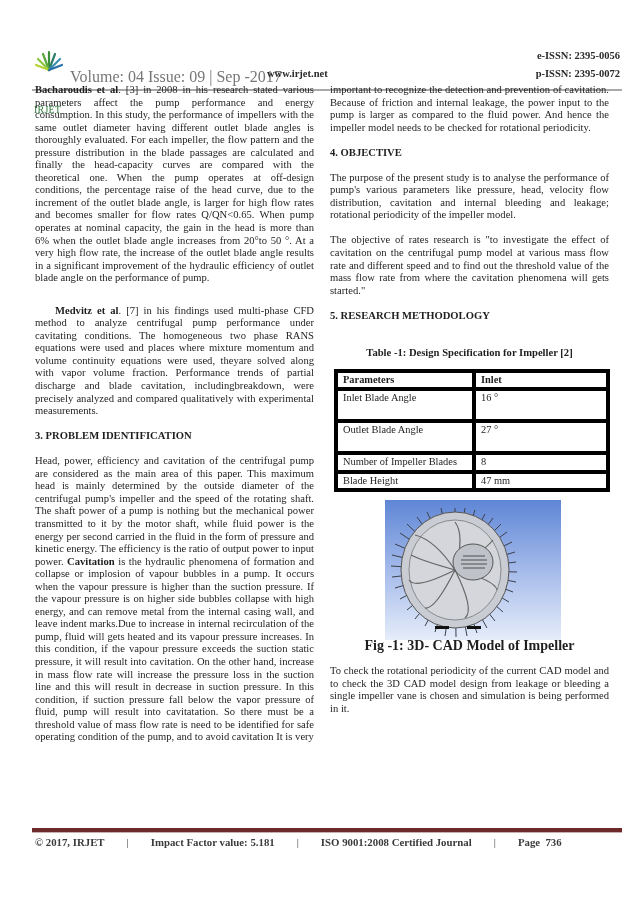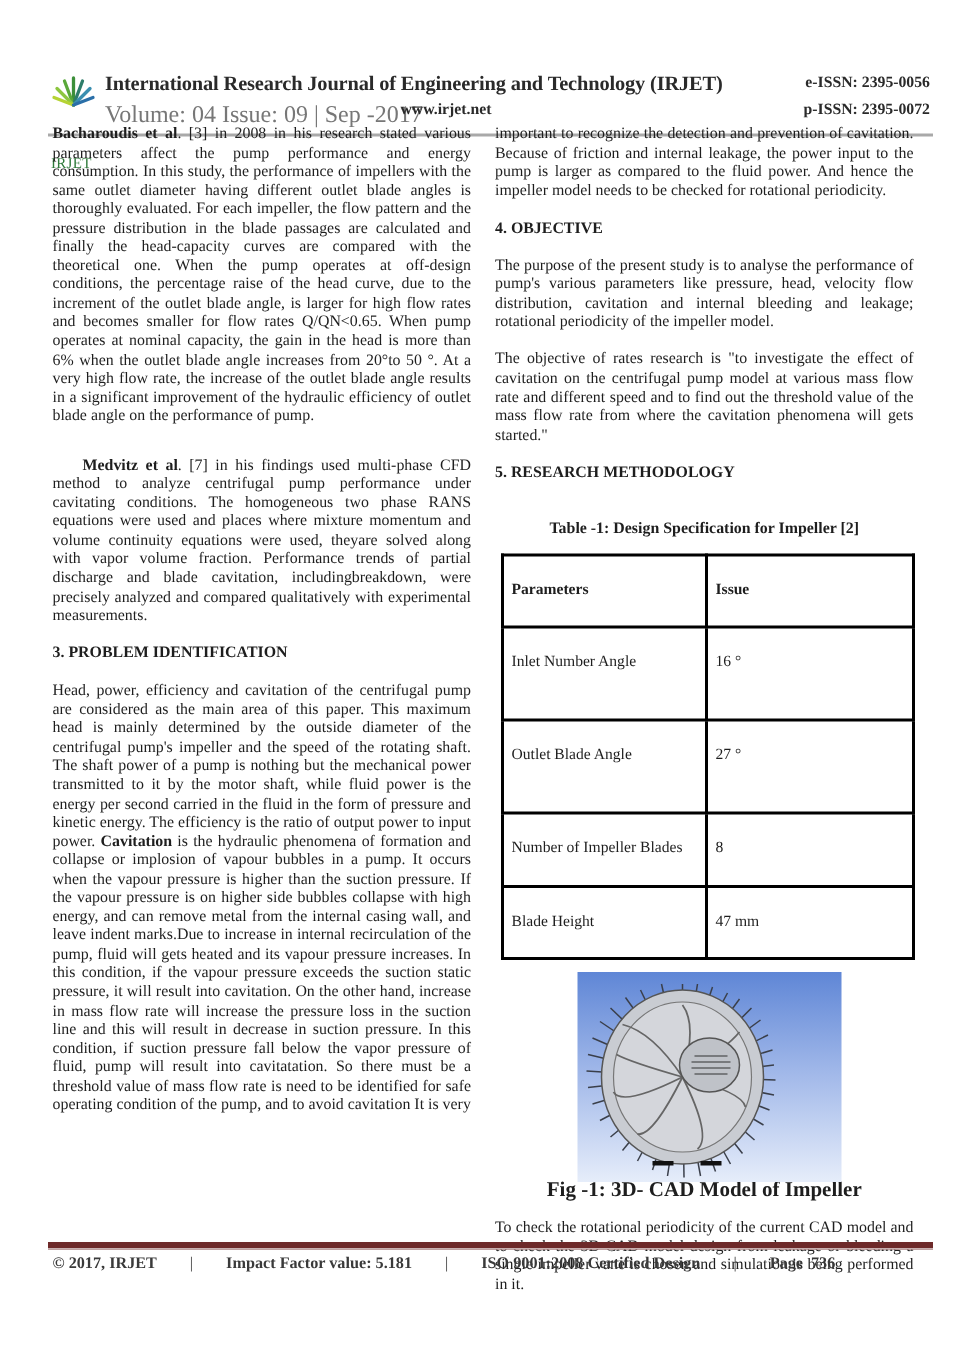--- a/index.html
+++ b/index.html
@@ -22,21 +22,21 @@
   .col-left { left: 35px; }
   .col-right { left: 330px; }
   .col p { margin: 0; }
   .gap { height: 12.5px; }
   .gap-big { height: 20px; }
   .indent { text-indent: 20px; }
   .sec-heading { font-weight: bold; font-size: 10.6px; margin: 0; }
   .table-caption { text-align: center; font-weight: bold; font-size: 10.6px; margin: 0; }
 
   table.spec { border-collapse: collapse; width: 276px; margin-left: 4px; font-size: 10.4px; line-height: 12.4px; }
-  table.spec td, table.spec th { border: 2px solid #000000; padding: 17px 5px; vertical-align: top; text-align: left; }
+  table.spec td, table.spec th { border: 4px solid #000000; padding: 1px 5px; vertical-align: top; text-align: left; }
   table.spec th { font-weight: bold; }
   table.spec td:first-child { width: 124px; text-align: justify; }
   .tall td { height: 26px; }
 
   .figure { margin: 8px 0 0 55px; width: 176px; height: 140px; position: relative;
     background: linear-gradient(180deg, #5f86d6 0%, #9db5e8 45%, #e6edfa 100%); overflow: hidden; }
   .fig-caption { text-align: center; font-weight: bold; font-size: 14px; margin: 14px 0 0 0; }
 
   .footer-rule { position: absolute; left: 32px; top: 828px; width: 590px; height: 4px; background: #6e2a2a; border-bottom: 1px solid #c9b0b0; }
   .footer { position: absolute; left: 35px; top: 836px; font-size: 10.8px; font-weight: bold; color: #3a3a3a; white-space: nowrap; }
@@ -54,21 +54,20 @@
         <path d="M15 24 L9 8" stroke="#5aa83a"></path>
         <path d="M15 24 L21 8" stroke="#2e7d6a"></path>
         <path d="M15 24 L4 13" stroke="#8cc63f"></path>
         <path d="M15 24 L26 13" stroke="#3a8fb0"></path>
         <path d="M15 24 L2 19" stroke="#b5d334"></path>
         <path d="M15 24 L28 19" stroke="#2a6fa8"></path>
       </g>
     </svg>
   </div>
   <div class="logo-text">IRJET</div>
-  <div class="journal-title">International Research Journal of Engineering and Technology (IRJET)</div>
   <div class="issn-e">e-ISSN: 2395-0056</div>
   <div class="vol">Volume: 04 Issue: 09 | Sep -2017</div>
   <div class="site">www.irjet.net</div>
   <div class="issn-p">p-ISSN: 2395-0072</div>
 </div>
 <div class="header-rule"></div>
 
 <div class="col col-left">
   <p><b>Bacharoudis et al</b><span>. [3] in 2008 in his research stated various parameters affect the pump performance and energy consumption. In this study, the performance of impellers with the same outlet diameter having different outlet blade angles is thoroughly evaluated. For each impeller, the flow pattern and the pressure distribution in the blade passages are calculated and finally the head-capacity curves are compared with the theoretical one. When the pump operates at off-design conditions, the percentage raise of the head curve, due to the increment of the outlet blade angle, is larger for high flow rates and becomes smaller for flow rates Q/QN&lt;0.65. When pump operates at nominal capacity, the gain in the head is more than 6% when the outlet blade angle increases from 20°to 50 °. At a very high flow rate, the increase of the outlet blade angle results in a significant improvement of the hydraulic efficiency of outlet blade angle on the performance of pump.</span></p>
   <div class="gap-big"></div>
@@ -90,24 +89,24 @@
   <div class="gap"></div>
   <p class="sec-heading">5. RESEARCH METHODOLOGY</p>
   <div class="gap"></div>
   <div class="gap"></div>
   <p class="table-caption">Table -1: Design Specification for Impeller [2]</p>
   <div style="height:9px"></div>
   <table class="spec">
     <tbody>
         <tr>
       <th>Parameters</th>
-      <th>Issue</th>
+      <th>Inlet</th>
     </tr>
     <tr class="tall">
-      <td>Inlet Number Angle</td>
+      <td>Inlet Blade Angle</td>
       <td>16 °</td>
     </tr>
     <tr class="tall">
       <td>Outlet Blade Angle</td>
       <td>27 °</td>
     </tr>
     <tr>
       <td>Number of Impeller Blades</td>
       <td>8</td>
     </tr>
@@ -183,14 +182,14 @@
       <rect x="82" y="126" width="14" height="3" fill="#111"></rect>
     </svg>
   </div>
   <p class="fig-caption">Fig -1: 3D- CAD Model of Impeller</p>
   <div class="gap"></div>
   <p>To check the rotational periodicity of the current CAD model and to check the 3D CAD model design from leakage or bleeding a single impeller vane is chosen and simulation is being performed in it.</p>
 </div>
 
 <div class="footer-rule"></div>
 <div class="footer">
-  <span>© 2017, IRJET</span><span class="sep">|</span><span>Impact Factor value: 5.181</span><span class="sep">|</span><span>ISO 9001:2008 Certified Design</span><span class="sep">|</span><span style="white-space:pre">Page  736</span>
+  <span>© 2017, IRJET</span><span class="sep">|</span><span>Impact Factor value: 5.181</span><span class="sep">|</span><span>ISO 9001:2008 Certified Journal</span><span class="sep">|</span><span style="white-space:pre">Page  736</span>
 </div>
 
 </body></html>

